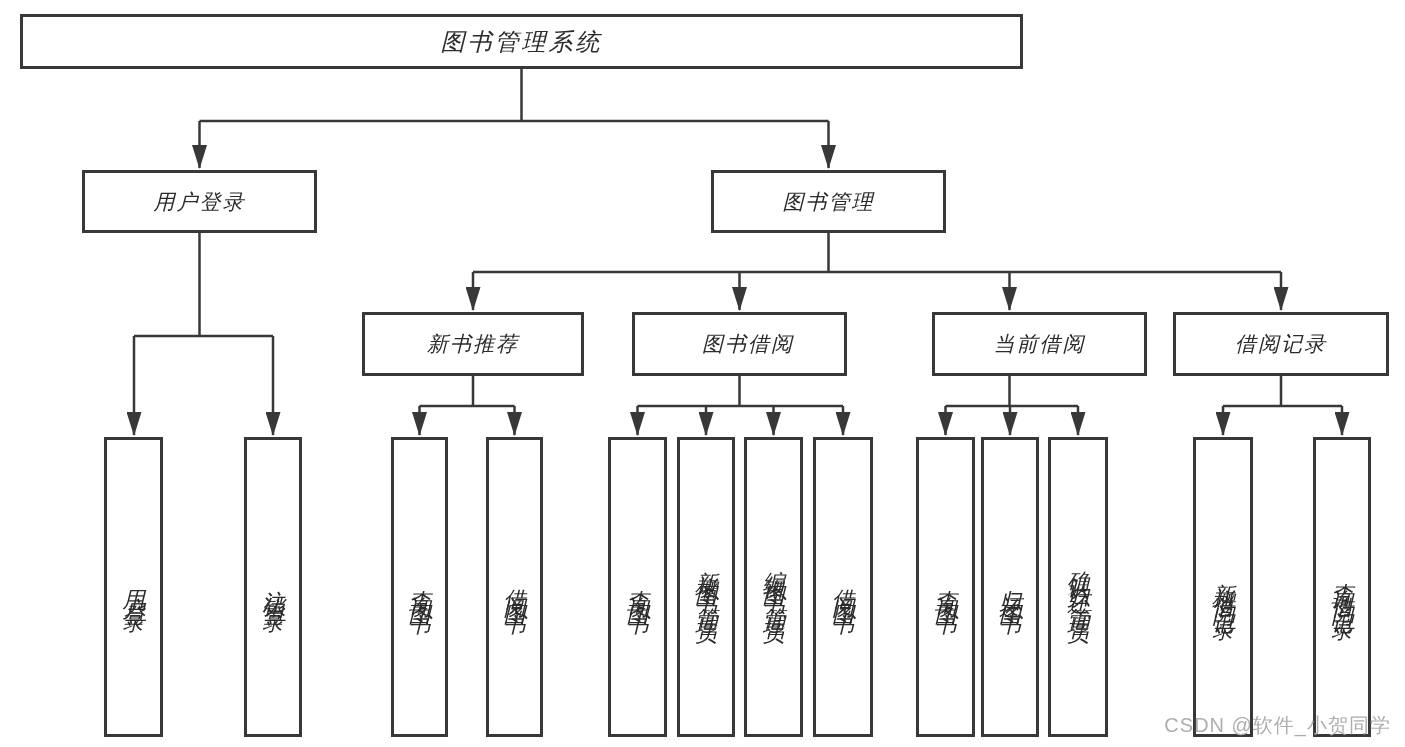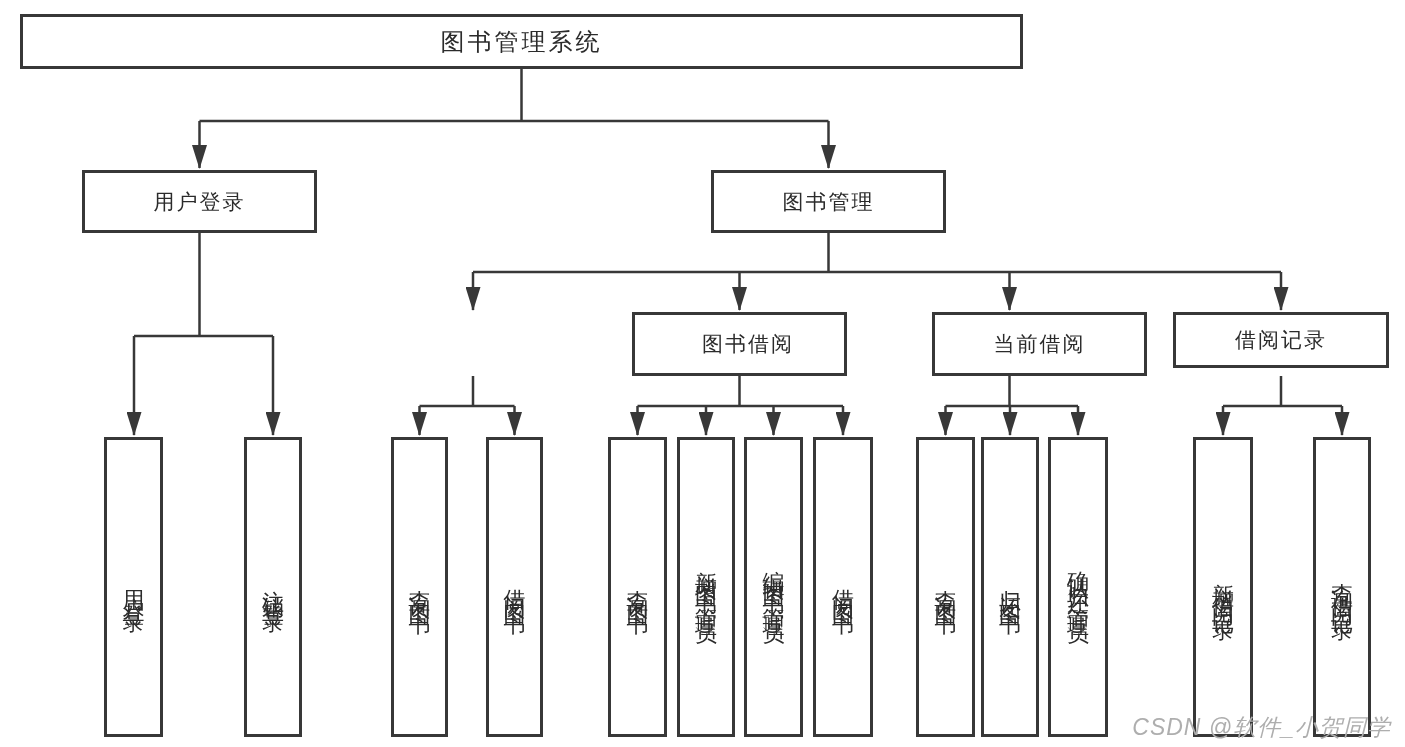--- a/index.html
+++ b/index.html
@@ -20,20 +20,21 @@
   .connectors path.line { stroke: var(--line, #383838); stroke-width: 2.5; fill: none; }
   .connectors marker path { fill: var(--line, #383838); stroke: none; }
   .box {
     position: absolute;
     border: 3px solid var(--line, #383838);
     background: #ffffff;
     display: flex;
     align-items: center;
     justify-content: center;
     color: var(--text, #2b2b2b);
+    font-style: italic;
   }
   .h .label {
     font-size: 21px;
     letter-spacing: 2px;
     white-space: nowrap;
   }
   .root .label {
     font-size: 24px;
     letter-spacing: 3px;
   }
@@ -41,25 +42,24 @@
     writing-mode: vertical-rl;
     text-orientation: mixed;
     font-size: 22px;
     line-height: 1;
     letter-spacing: 0.34em;
   }
   .watermark {
     position: absolute;
     right: 14px;
     top: 712px;
-    font-size: 23px;
+    font-size: 20px;
     letter-spacing: 1px;
     color: var(--watermark, #b0b0b0);
     white-space: nowrap;
-    font-style: italic;
   }
 </style>
 </head>
 <body>
 
 <div class="stage">
 
   <svg class="connectors" viewBox="0 0 1405 747" xmlns="http://www.w3.org/2000/svg">
     <defs>
       <marker id="arw" viewBox="0 0 24 15" refX="23" refY="7.5" markerWidth="24" markerHeight="15" orient="auto" markerUnits="userSpaceOnUse">
@@ -103,27 +103,30 @@
     <span class="label">图书管理系统</span>
   </div>
 
   <div class="box h" style="left:82px; top:170px; width:235px; height:63px;">
     <span class="label">用户登录</span>
   </div>
   <div class="box h" style="left:711px; top:170px; width:235px; height:63px;">
     <span class="label">图书管理</span>
   </div>
 
+  <div class="box h" style="left:362px; top:312px; width:222px; height:64px;">
+    <span class="label">新书推荐</span>
+  </div>
   <div class="box h" style="left:632px; top:312px; width:215px; height:64px;padding-left:17px;">
     <span class="label">图书借阅</span>
   </div>
   <div class="box h" style="left:932px; top:312px; width:215px; height:64px;">
     <span class="label">当前借阅</span>
   </div>
-  <div class="box h" style="left:1173px; top:312px; width:216px; height:56px;">
+  <div class="box h" style="left:1173px; top:312px; width:216px; height:64px;">
     <span class="label">借阅记录</span>
   </div>
 
   <div class="box v" style="left:104px; top:437px; width:59px; height:300px;">
     <span class="label">用户登录</span>
   </div>
   <div class="box v" style="left:244px; top:437px; width:58px; height:300px;">
     <span class="label">注销登录</span>
   </div>
 

